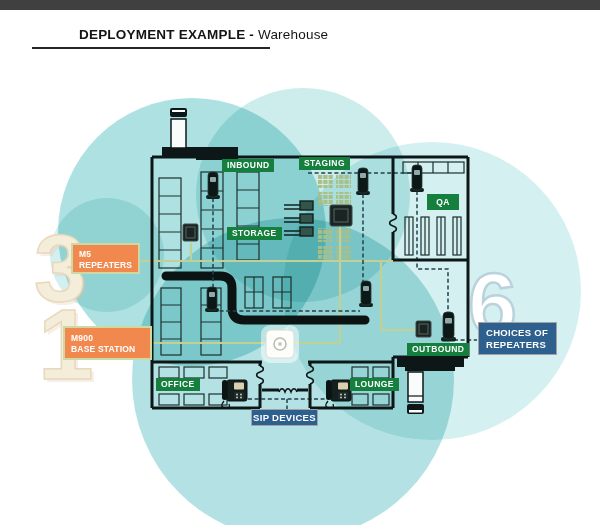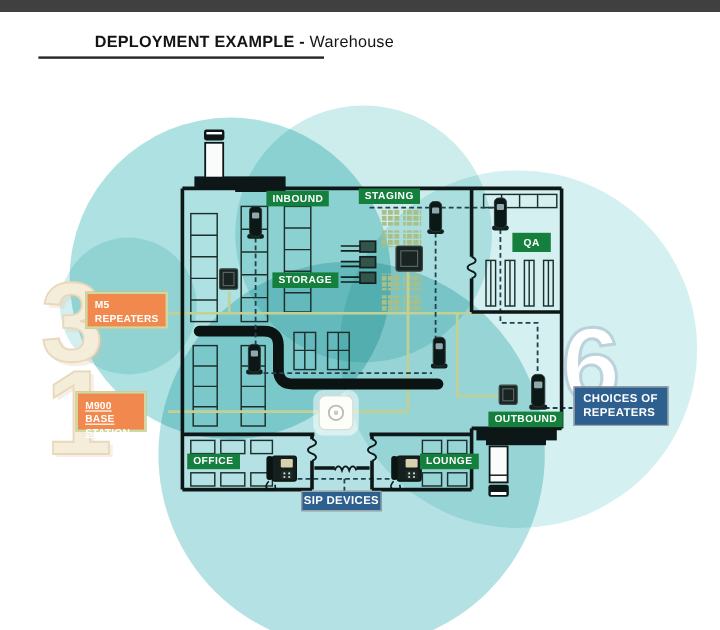--- a/index.html
+++ b/index.html
@@ -260,21 +260,21 @@
   <div class="area-label" style="left:156px;top:378px;text-align:center;">OFFICE</div>
   <div class="area-label" style="left:350px;top:378px;">LOUNGE</div>
 
   <div class="big-num num-cream" style="left:34px;top:222px;font-size:94px;">3</div>
   <div class="orange-box" style="left:71px;top:243px;width:69px;height:31px;padding:4px 0 0 6px;">
     <div>M5</div>
     <div>REPEATERS</div>
   </div>
 
   <div class="big-num num-cream" style="left:38px;top:294px;font-size:100px;">1</div>
-  <div class="orange-box" style="left:63px;top:326px;width:59px;height:34px;padding:5px 5px 0 6px;text-decoration:underline;">
+  <div class="orange-box" style="left:63px;top:326px;width:89px;height:34px;padding:5px 5px 0 6px;">
     <div>M900</div>
     <div>BASE STATION</div>
   </div>
 
   <div class="big-num num-blue" style="left:468px;top:260px;font-size:88px;">6</div>
   <div class="blue-box" style="left:478px;top:322px;width:79px;height:33px;padding:4px 0 0 7px;">
     <div>CHOICES OF</div>
     <div>REPEATERS</div>
   </div>
 

